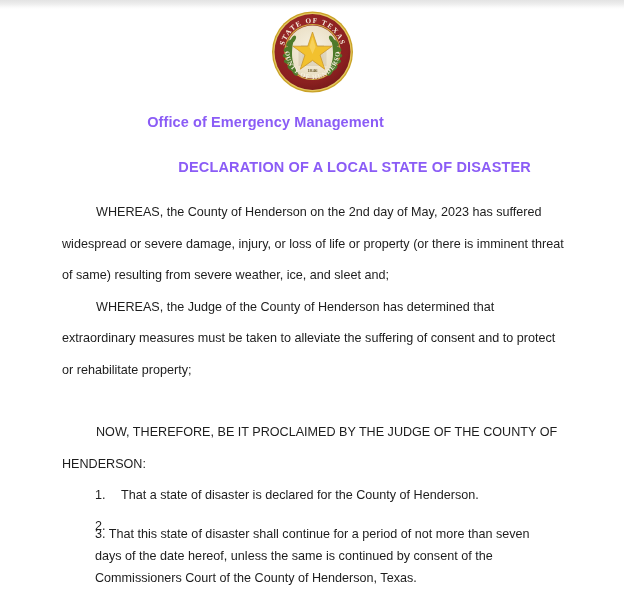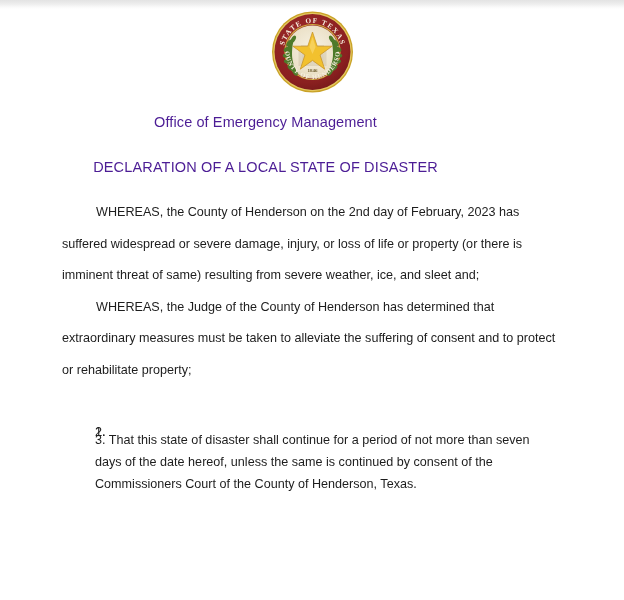--- a/index.html
+++ b/index.html
@@ -43,32 +43,33 @@
     z-index: 2;
   }
   #seal-wrap svg { display: block; width: 83px; height: 86px; }
 
   
   .heading {
     position: absolute;
     left: 0;
     width: 531px;
     text-align: center;
-    font-weight: normal;
-    color: #4c1d95;
+    font-weight: bold;
+    color: #8b5cf6;
   }
   #office-heading {
     top: 114px;
     font-size: 14.5px;
     letter-spacing: 0.1px;
   }
   #declaration-heading {
     top: 159px;
     font-size: 14.5px;
     letter-spacing: 0.15px;
+    text-align: right;
   }
 
   
   #body-text {
     position: absolute;
     top: 197px;
     left: 62px;
     width: 506px;
     font-size: 12.6px;
     color: #1d1d1d;
@@ -191,30 +192,32 @@
       </text>
     </svg>
   </div>
 
   <div class="heading" id="office-heading">Office of Emergency Management</div>
 
   <div class="heading" id="declaration-heading">DECLARATION OF A LOCAL STATE OF DISASTER</div>
 
   <div id="body-text">
 
-    <p class="para">WHEREAS, the County of Henderson on the 2nd day of February, 2023 has suffered widespread or severe damage, injury, or loss of life or property (or there is imminent threat of same) resulting from severe weather, ice, and sleet and;</p>
+    <p class="para">WHEREAS, the County of Henderson on the 2nd day of May, 2023 has suffered widespread or severe damage, injury, or loss of life or property (or there is imminent threat of same) resulting from severe weather, ice, and sleet and;</p>
 
     <p class="para">WHEREAS, the Judge of the County of Henderson has determined that extraordinary measures must be taken to alleviate the suffering of consent and to protect or rehabilitate property;</p>
 
     <div class="gap-block"></div>
 
+    <p class="para">NOW, THEREFORE, BE IT PROCLAIMED BY THE JUDGE OF THE COUNTY OF HENDERSON:</p>
 
     <ol class="numbered-list">
       <li>
         <span class="num">1.</span>
+        <span>That a state of disaster is declared for the County of Henderson.</span>
       </li>
       <li>
         <span class="num">2.</span>
       </li>
     </ol>
 
     <p id="item-three">3. That this state of disaster shall continue for a period of not more than seven days of the date hereof, unless the same is continued by consent of the Commissioners Court of the County of Henderson, Texas.</p>
 
   </div>
 

